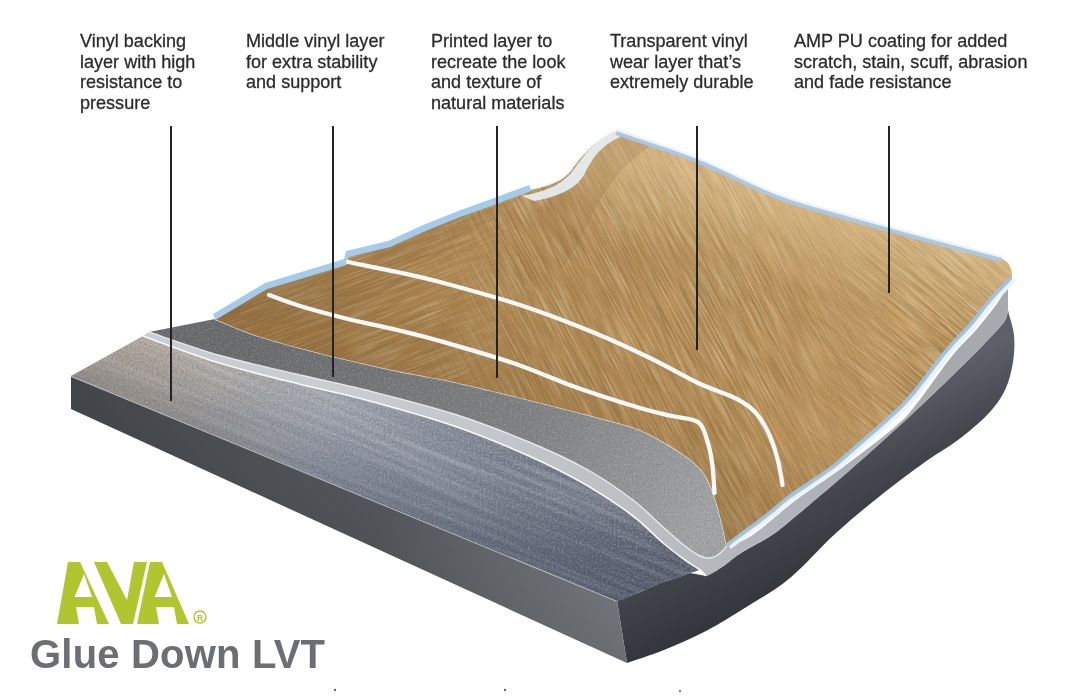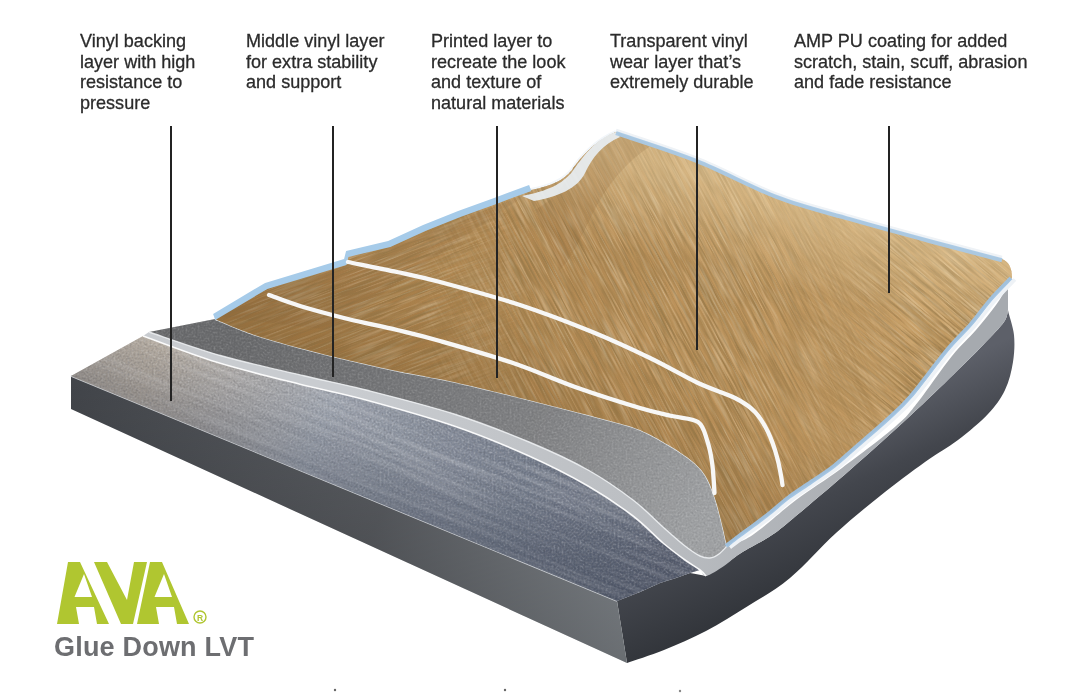--- a/index.html
+++ b/index.html
@@ -212,14 +212,14 @@
       <text x="200" y="620.5" font-size="8.5" font-weight="bold" text-anchor="middle" fill="#b0c630">R</text>
     </g>
   </svg>
 
   <div class="lbl" style="left:80px;top:31px;">Vinyl backing<br>layer with high<br>resistance to<br>pressure</div>
   <div class="lbl" style="left:246px;top:31px;">Middle vinyl layer<br>for extra stability<br>and support</div>
   <div class="lbl" style="left:431px;top:31px;">Printed layer to<br>recreate the look<br>and texture of<br>natural materials</div>
   <div class="lbl" style="left:610px;top:31px;">Transparent vinyl<br>wear layer that’s<br>extremely durable</div>
   <div class="lbl" style="left:794px;top:31px;">AMP PU coating for added<br>scratch, stain, scuff, abrasion<br>and fade resistance</div>
 
-  <div style="position:absolute;left:54px;top:632px;color:#6d6e71;font-size:27px;font-weight:bold;letter-spacing:0.2px;">Glue&nbsp;Down&nbsp;LVT</div>
+  <div style="position:absolute;left:30px;top:632px;color:#6d6e71;font-size:40px;font-weight:bold;letter-spacing:0.2px;">Glue&nbsp;Down&nbsp;LVT</div>
 </div>
 
 </body></html>

